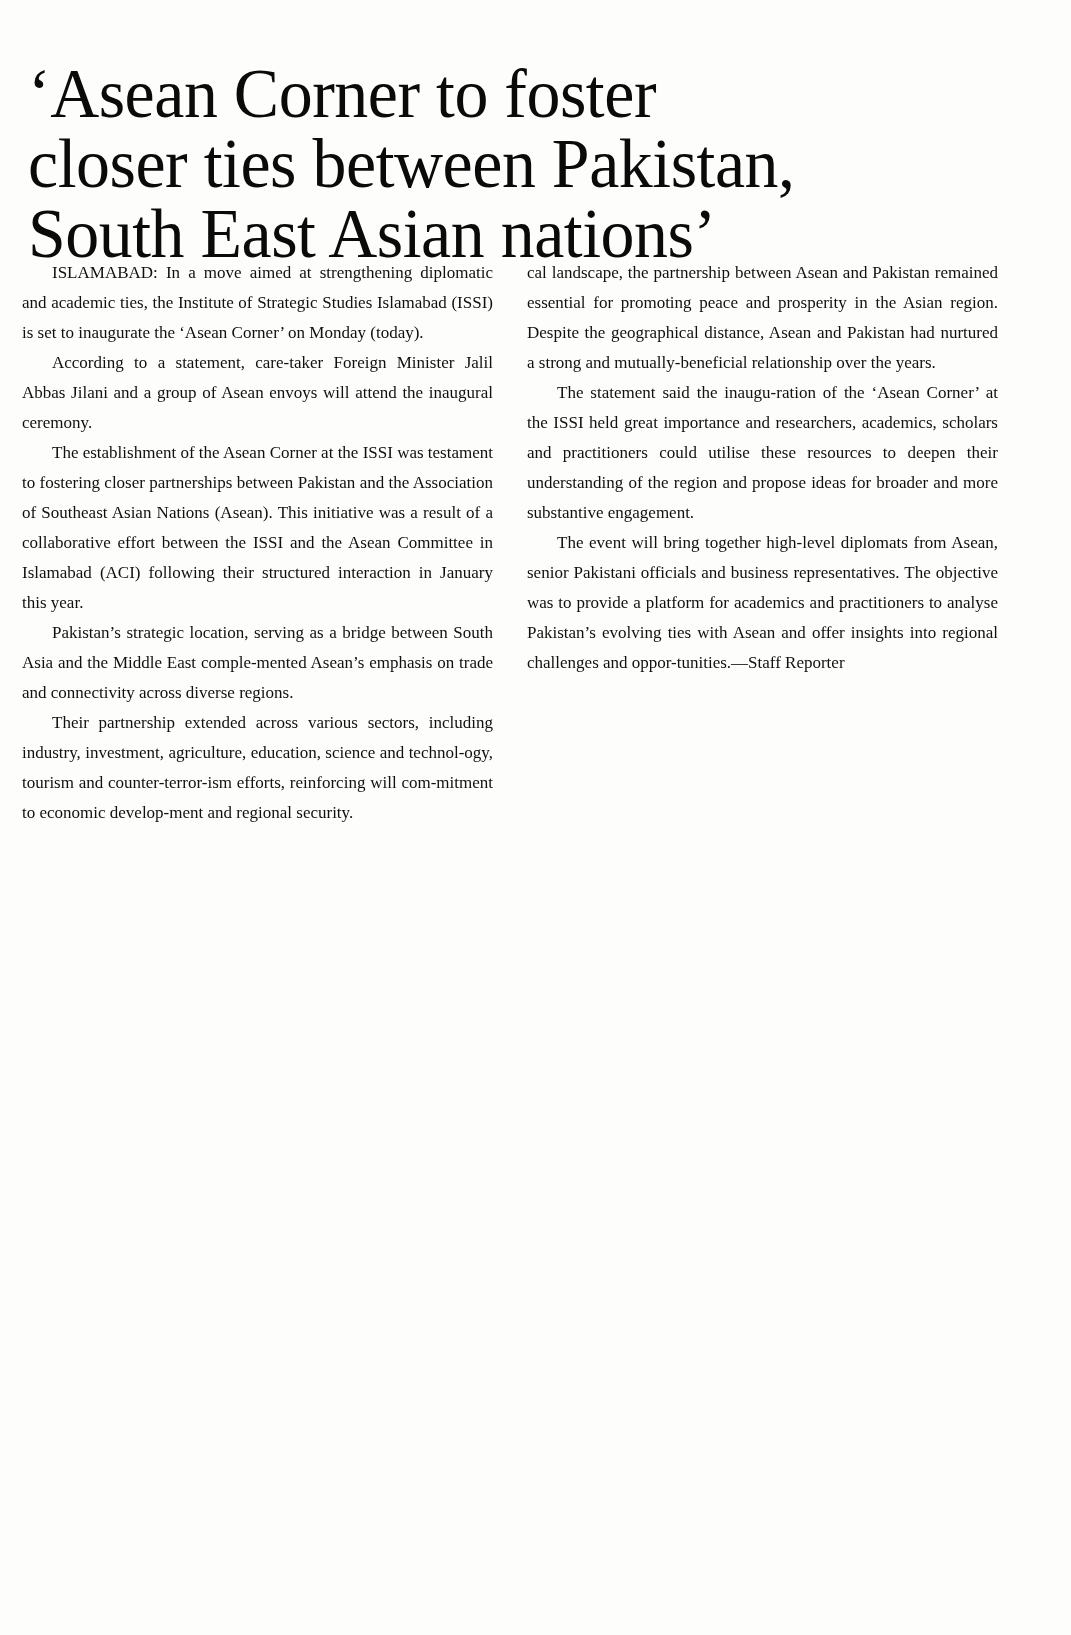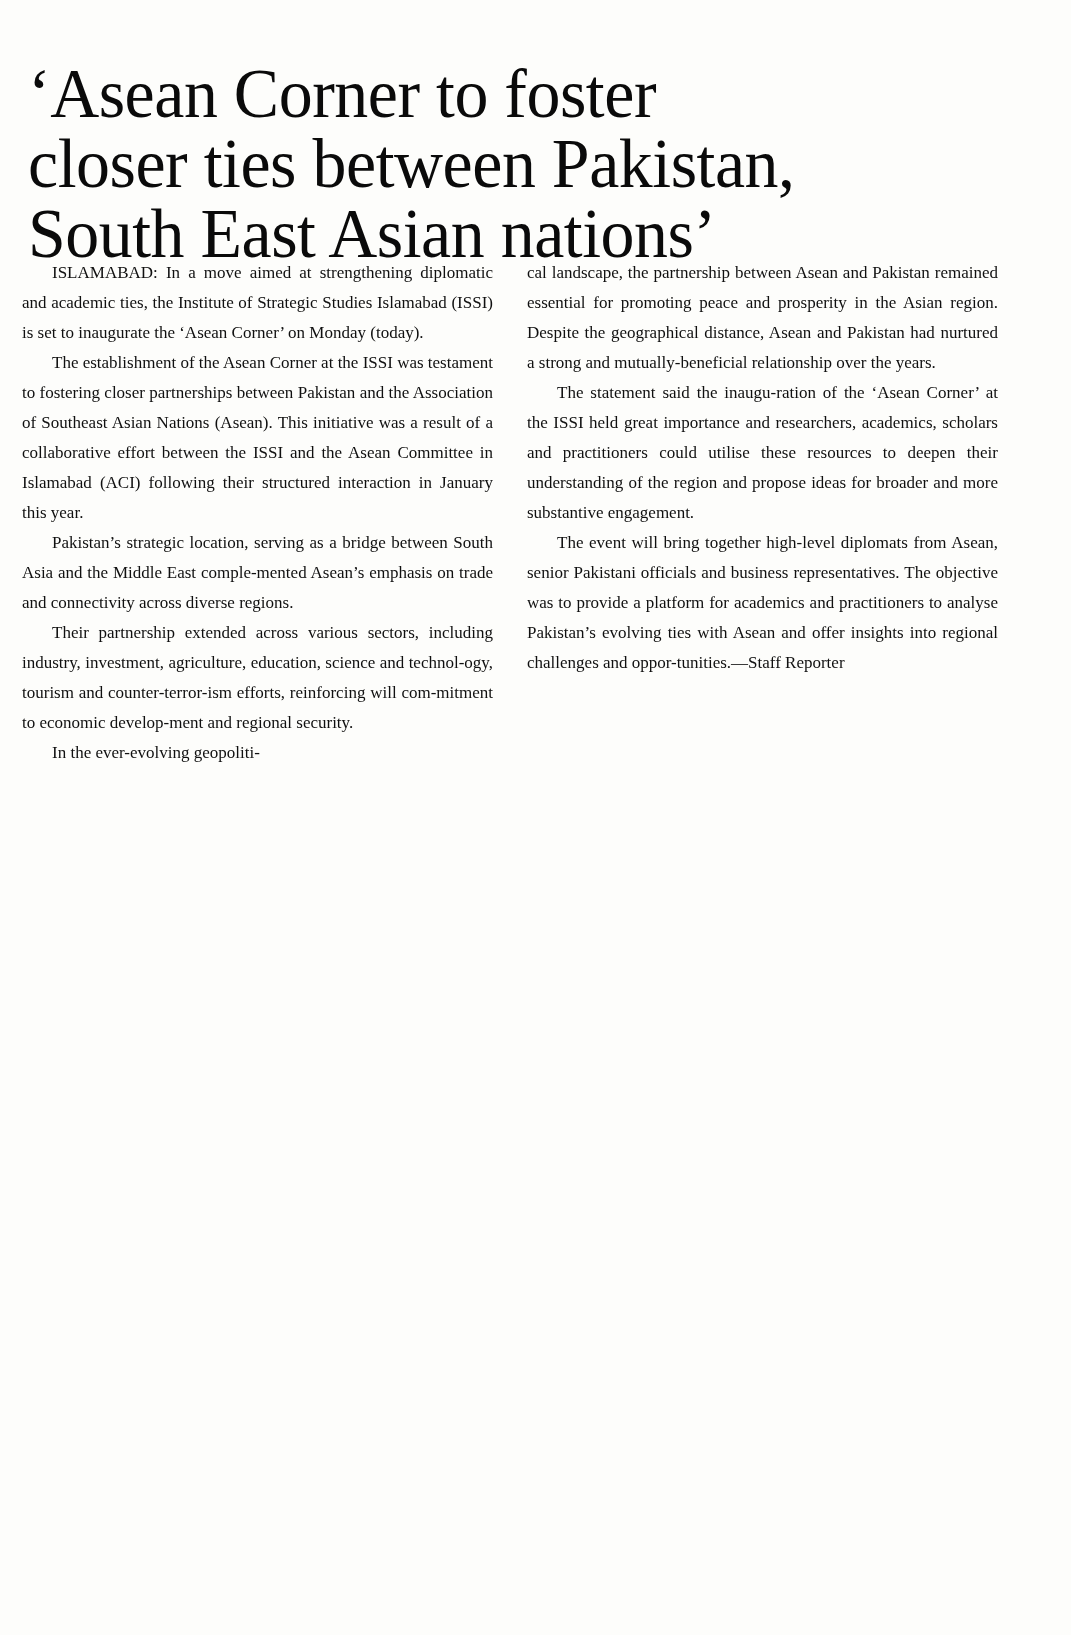--- a/index.html
+++ b/index.html
@@ -86,24 +86,24 @@
 <div class="clipping">
 
   <h1 class="headline">‘Asean Corner to foster
 closer ties between Pakistan,
 South East Asian nations’</h1>
 
   <div class="body-columns">
 
     <div class="column">
       <p class="para">ISLAMABAD: In a move aimed at strengthening diplomatic and academic ties, the Institute of Strategic Studies Islamabad (ISSI) is set to inaugurate the ‘Asean Corner’ on Monday (today).</p>
+      <p class="para">According to a statement, care-taker Foreign Minister Jalil Abbas Jilani and a group of Asean envoys will attend the inaugural ceremony.</p>
       <p class="para">The establishment of the Asean Corner at the ISSI was testament to fostering closer partnerships between Pakistan and the Association of Southeast Asian Nations (Asean). This initiative was a result of a collaborative effort between the ISSI and the Asean Committee in Islamabad (ACI) following their structured interaction in January this year.</p>
       <p class="para">Pakistan’s strategic location, serving as a bridge between South Asia and the Middle East comple-mented Asean’s emphasis on trade and connectivity across diverse regions.</p>
       <p class="para">Their partnership extended across various sectors, including industry, investment, agriculture, education, science and technol-ogy, tourism and counter-terror-ism efforts, reinforcing will com-mitment to economic develop-ment and regional security.</p>
-      <p class="para lastline-left">In the ever-evolving geopoliti-</p>
     </div>
 
     <div class="column">
       <p class="para cont">cal landscape, the partnership between Asean and Pakistan remained essential for promoting peace and prosperity in the Asian region. Despite the geographical distance, Asean and Pakistan had nurtured a strong and mutually-beneficial relationship over the years.</p>
       <p class="para">The statement said the inaugu-ration of the ‘Asean Corner’ at the ISSI held great importance and researchers, academics, scholars and practitioners could utilise these resources to deepen their understanding of the region and propose ideas for broader and more substantive engagement.</p>
       <p class="para lastline-left">The event will bring together high-level diplomats from Asean, senior Pakistani officials and business representatives. The objective was to provide a platform for academics and practitioners to analyse Pakistan’s evolving ties with Asean and offer insights into regional challenges and oppor-tunities.—Staff Reporter</p>
     </div>
 
   </div>
 </div>

